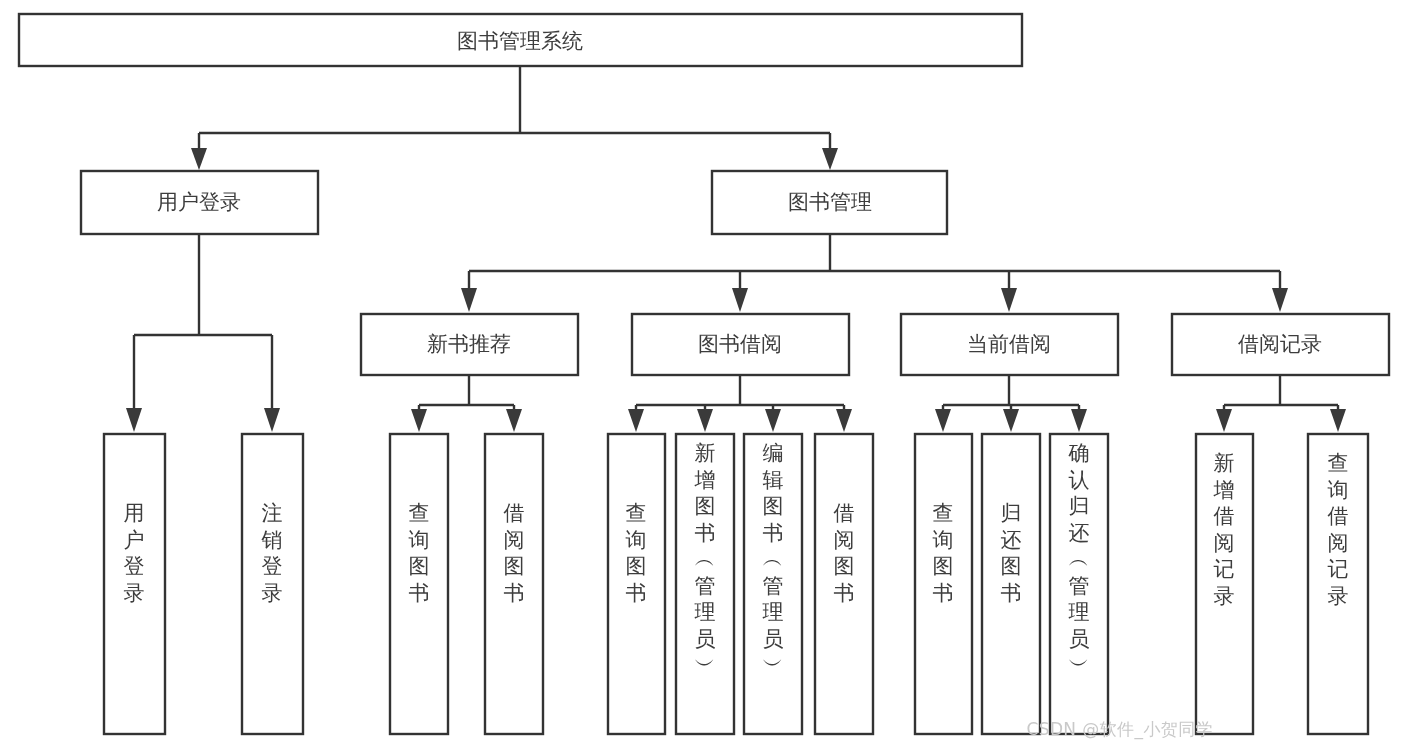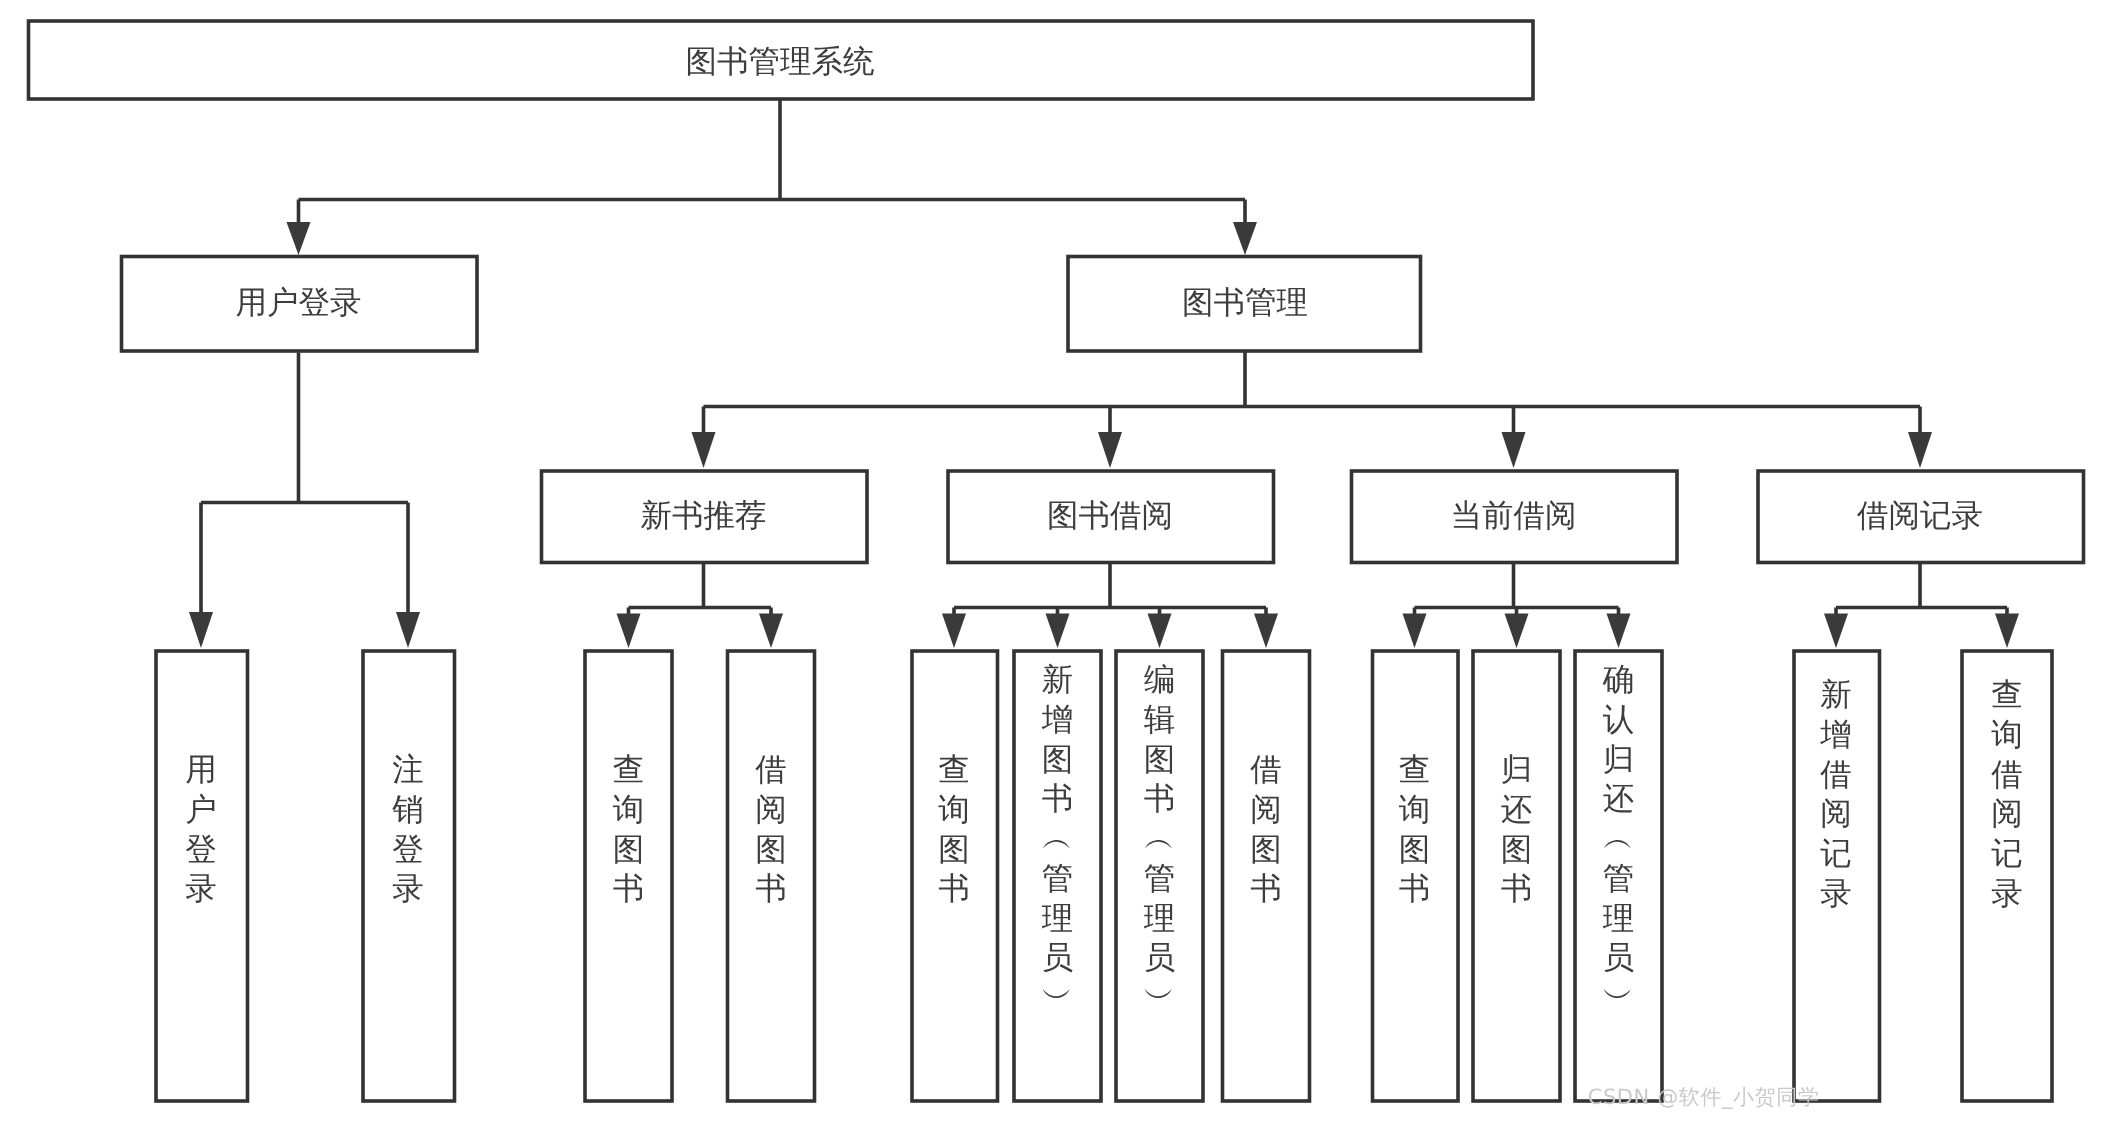--- a/index.html
+++ b/index.html
@@ -50,21 +50,21 @@
     fill: #3d3d3d;
     font-family: "DejaVu Sans", "Liberation Sans", sans-serif;
     font-size: 21px;
     text-anchor: middle;
   }
   .watermark-text {
     position: absolute;
     right: 10px;
     bottom: 6px;
     color: #c9c9c9;
-    font-size: 14px;
+    font-size: 17px;
     font-family: "DejaVu Sans", "Liberation Sans", sans-serif;
     white-space: nowrap;
     letter-spacing: 0.4px;
     pointer-events: none;
   }
 </style>
 </head>
 <body>
 
 <div id="diagram-root">

